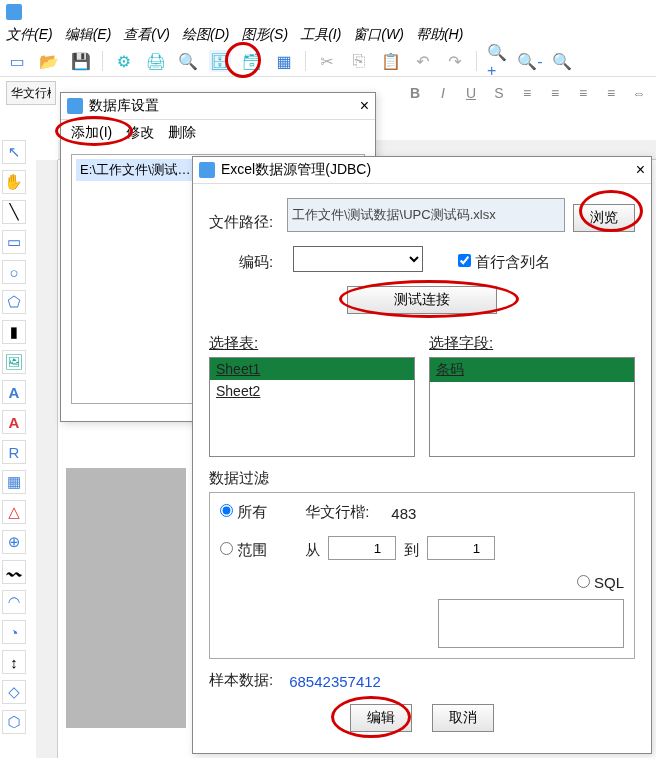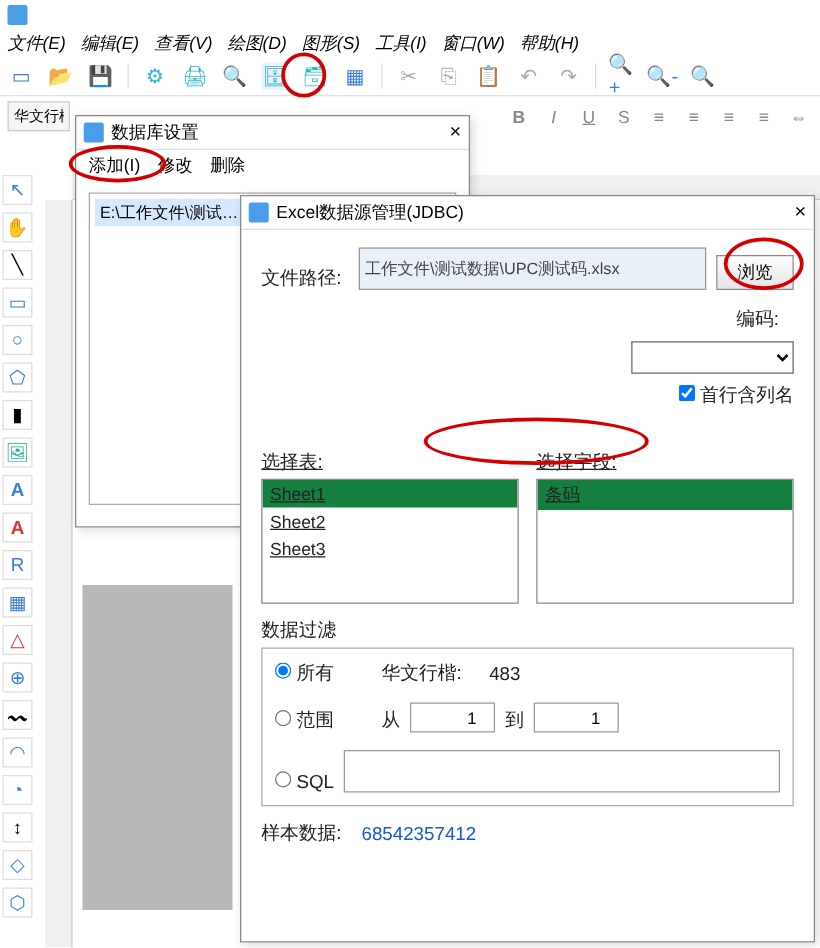--- a/index.html
+++ b/index.html
@@ -41,21 +41,21 @@
 .db-list .item { background: #d6e8ff; padding: 2px 4px; font-size: 13px; }
 
 .jdbc-dialog { left: 192px; top: 156px; width: 460px; height: 598px; }
 .jdbc-body { padding: 14px 16px; font-size: 15px; color: #222; }
 .row { display: flex; align-items: flex-end; margin-bottom: 14px; gap: 8px; }
 .label { min-width: 70px; }
 .path-input { flex: 1; height: 26px; border: 1px solid #999; background: #eaf0f8; padding: 16px 4px; font-size: 13px; color: #444; }
 .btn { height: 28px; padding: 0 16px; border: 1px solid #888; background: linear-gradient(#fdfdfd, #e5e5e5); font-size: 14px; cursor: pointer; }
 .btn.wide { padding: 0 46px; }
 .select { height: 26px; border: 1px solid #666; background: #fff; padding: 10px 4px; font-size: 14px; width: 130px; }
-.checkbox { margin-left: 6px; }
+.checkbox { margin-left: 27px; }
 .listbox { border: 1px solid #888; background: #fff; height: 100px; overflow: auto; font-size: 14px; }
 .listbox .li { padding: 3px 6px; }
 .listbox .li.sel { background: #15803d; }
 .two-col { display: flex; gap: 14px; margin-bottom: 12px; }
 .two-col > div { flex: 1; text-decoration: underline; }
 .section-label { margin-bottom: 4px; }
 .filter-group { border: 1px solid #aaa; padding: 10px; margin-bottom: 12px; position: relative; }
 .num-input { width: 68px; height: 24px; border: 1px solid #999; text-align: right; padding: 0 14px 0 4px; position: relative; }
 .sample { color: #1a56d6; margin-left: 8px; }
 .btn-row { display: flex; justify-content: center; gap: 20px; margin-top: 6px; }
@@ -181,42 +181,42 @@
   </div>
   <div class="jdbc-body">
 
     <div class="row" style="position:relative;">
       <span class="label">文件路径:</span>
       <input class="path-input" value="工作文件\测试数据\UPC测试码.xlsx" style="">
       <button class="btn">浏览</button>
       <div class="highlight-oval" style="right:-8px;top:-8px;width:64px;height:42px;"></div>
     </div>
 
-    <div class="row" style="margin-left:30px;flex-direction:column;">
+    <div class="row" style="margin-left:30px;">
       <span class="label" style="min-width:46px;">编码:</span>
       <select class="select">
         <option>GB18030</option>
       </select>
       <label class="checkbox">
         <input type="checkbox" checked="" style="">
         <span>首行含列名</span>
       </label>
     </div>
 
     <div class="row" style="justify-content:center;position:relative;margin-bottom:20px;">
+      <button class="btn wide">测试连接</button>
       <div class="highlight-oval" style="left:130px;top:-6px;width:180px;height:38px;"></div>
     </div>
 
     <div class="two-col">
       <div>
         <div class="section-label">选择表:</div>
         <div class="listbox">
           <div class="li sel">Sheet1</div>
           <div class="li">Sheet2</div>
-          <div class="li">Sheet3</div>
         </div>
       </div>
       <div>
         <div class="section-label">选择字段:</div>
         <div class="listbox">
           <div class="li sel">条码</div>
         </div>
       </div>
     </div>
 
@@ -227,26 +227,31 @@
         <span style="margin-left:30px;">华文行楷:</span>
         <span style="margin-left:14px;">483</span>
       </div>
       <div class="row">
         <label><input type="radio" name="f" style=""> <span>范围</span></label>
         <span style="margin-left:30px;">从</span>
         <input class="num-input" value="1" style="">
         <span>到</span>
         <input class="num-input" value="1" style="">
       </div>
-      <div class="row" style="margin-bottom:0;">
+      <div class="row" style="margin-bottom:0;flex-direction:column;">
         <label><input type="radio" name="f" style=""> <span>SQL</span></label>
         <input class="path-input" style="background: rgb(255, 255, 255);">
       </div>
     </div>
 
     <div class="row">
       <span>样本数据:</span>
       <span class="sample">68542357412</span>
     </div>
 
+    <div class="btn-row" style="position:relative;">
+      <button class="btn">编辑</button>
+      <button class="btn">取消</button>
+      <div class="highlight-oval" style="left:122px;top:-8px;width:80px;height:42px;"></div>
+    </div>
 
   </div>
 </div>
 
 </body></html>

